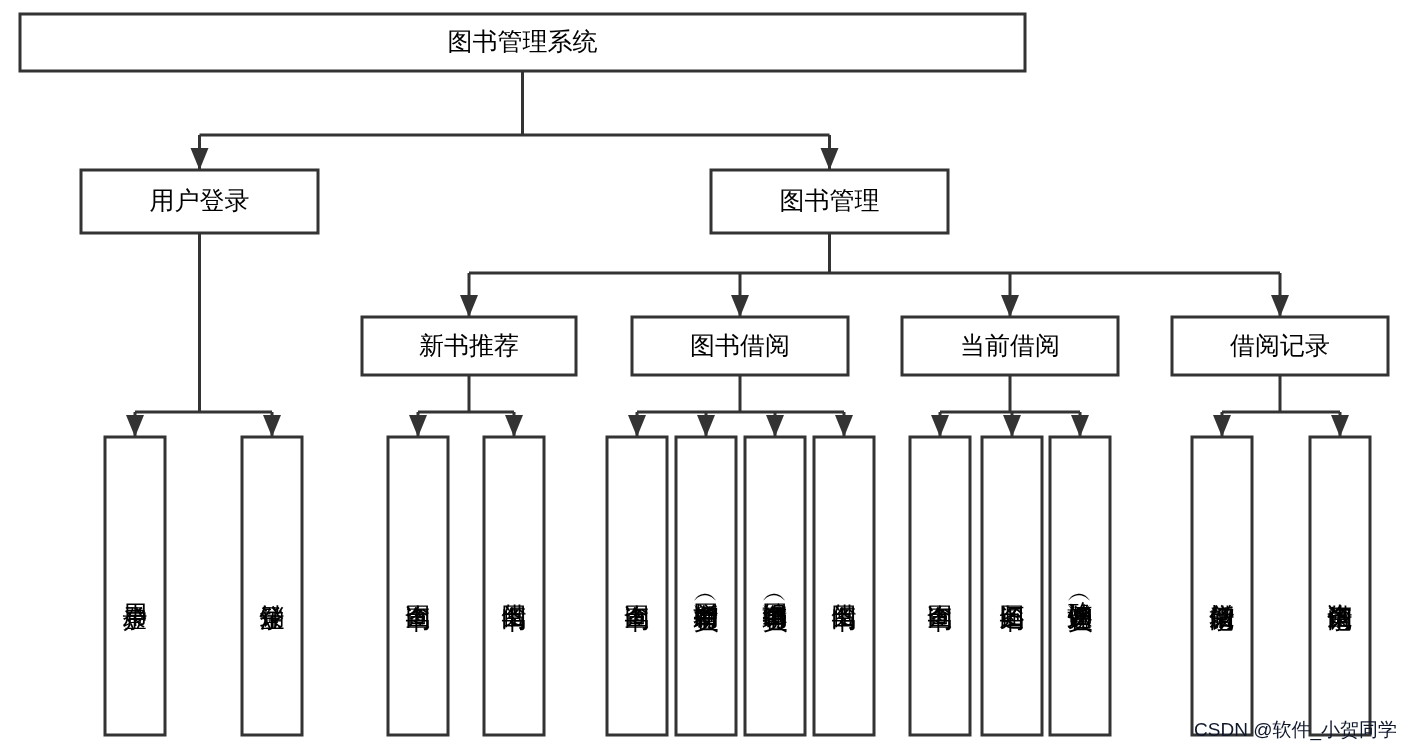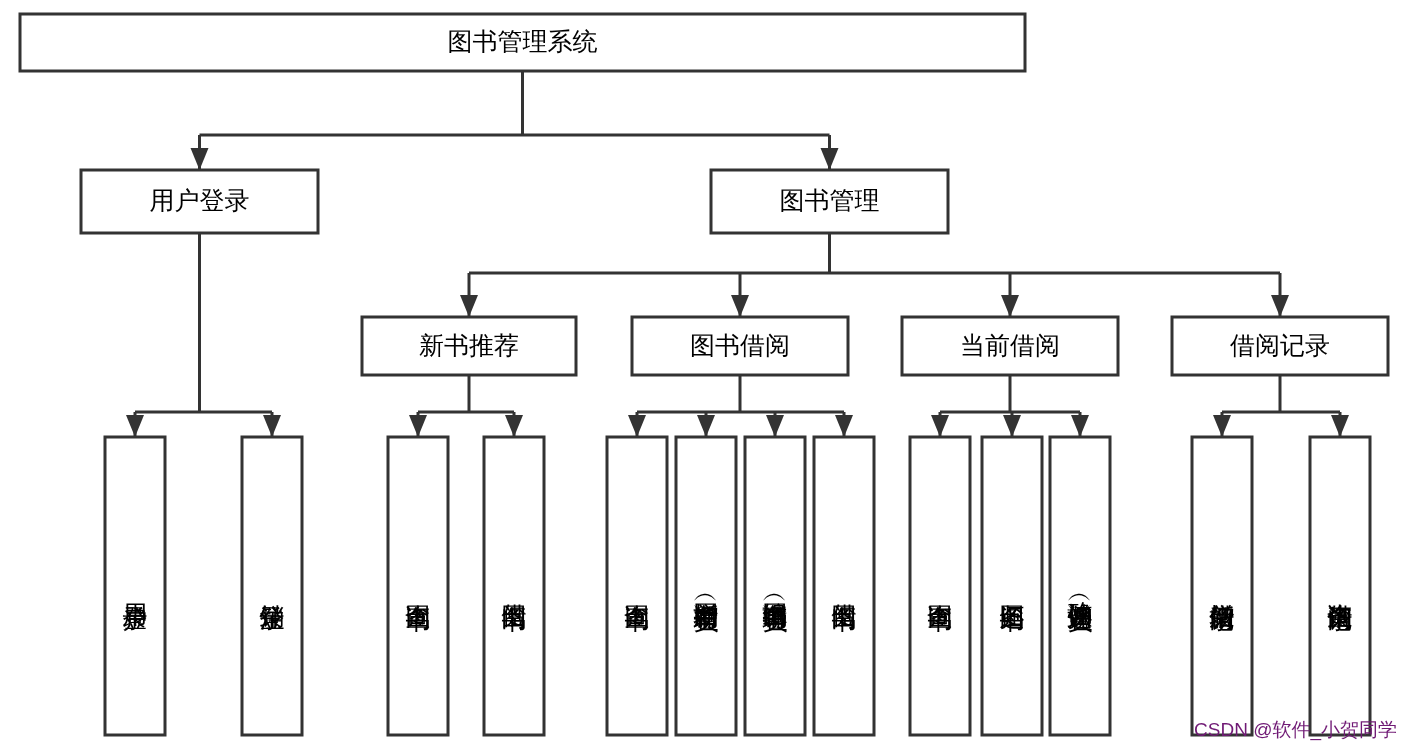--- a/index.html
+++ b/index.html
@@ -64,21 +64,21 @@
     line-height: 1.08;
     letter-spacing: 1px;
     white-space: nowrap;
   }
   .watermark {
     position: absolute;
     right: 8px;
     bottom: 4px;
     font-family: "Liberation Sans", "DejaVu Sans", sans-serif;
     font-size: 19px;
-    color: #701a75;
+    color: #0f172a;
     white-space: nowrap;
     user-select: none;
   }
 </style>
 </head>
 <body>
 
 <div id="diagram-root">
 
   <svg id="flowchart" viewBox="0 0 1405 747">

